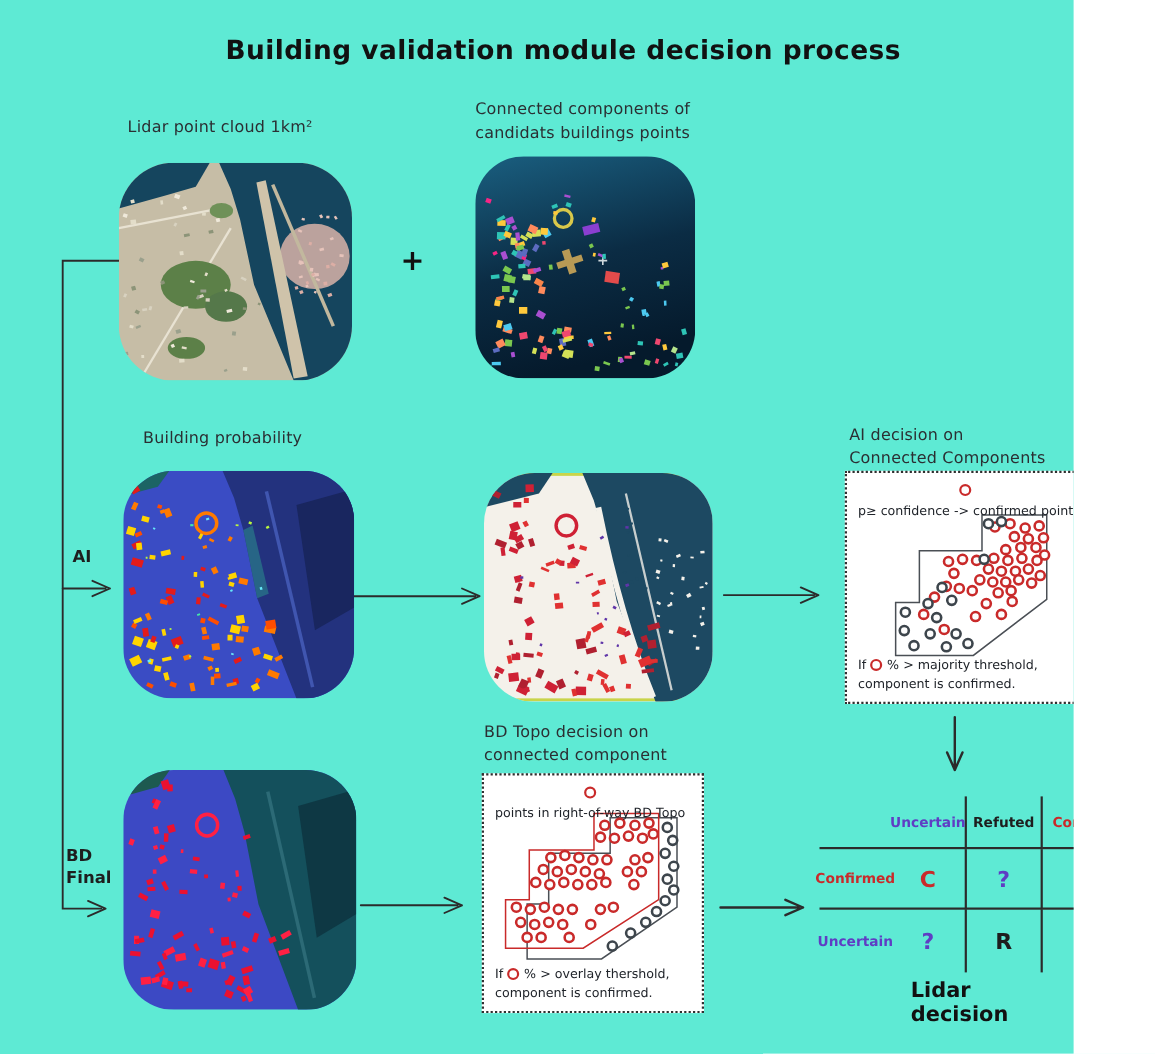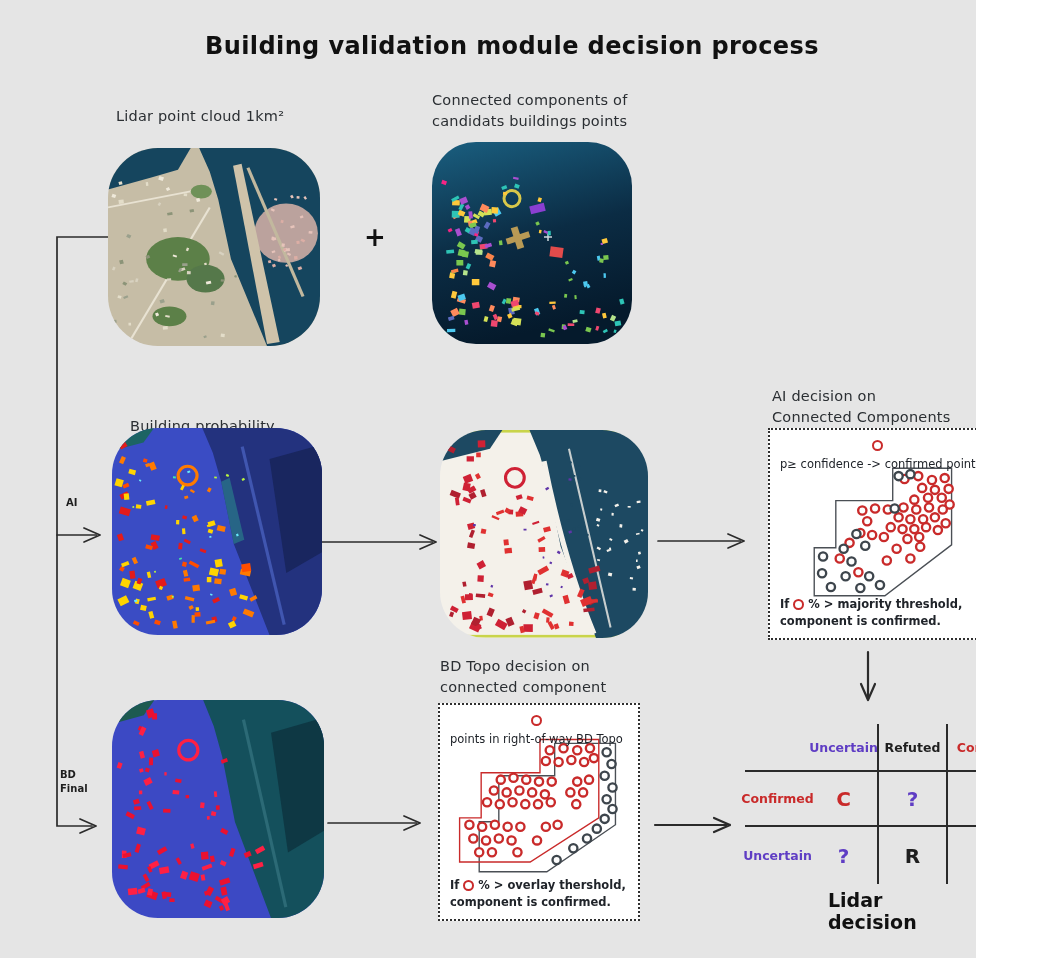--- a/index.html
+++ b/index.html
@@ -1,31 +1,31 @@
 <!DOCTYPE html>
 <html><head>
 <meta charset="utf-8">
 <style>
   html,body{margin:0;padding:0;background:#ffffff;}
-  #canvas{position:relative;width:976px;height:958px;background:#e5e5e5;overflow:hidden;
+  #canvas{position:relative;width:976px;height:958px;background:#5eead4;overflow:hidden;
           font-family:"DejaVu Sans",sans-serif;color:#1e1e1e;}
   .abs{position:absolute;}
   .lbl{font-size:14.5px;font-weight:500;letter-spacing:.2px;white-space:pre-line;line-height:1.45;color:#2b2f33;}
   .title{font-size:24px;font-weight:600;letter-spacing:.4px;color:#111;}
   .plus{font-size:26px;font-weight:700;color:#111;}
-  .branch{font-size:10px;font-weight:600;white-space:pre-line;line-height:1.35;color:#1e1e1e;}
+  .branch{font-size:15px;font-weight:600;white-space:pre-line;line-height:1.35;color:#1e1e1e;}
   .pic{position:absolute;overflow:hidden;}
   .pic svg{display:block;width:100%;height:100%;}
   .dotted-box{position:absolute;border:2px dotted #2f2f2f;background:#fff;box-sizing:border-box;}
   .dotted-box svg.diagram{position:absolute;left:0;top:0;width:100%;height:100%;}
   .legend-row{position:absolute;left:10px;top:10px;display:flex;align-items:center;gap:6px;
               font-size:11.5px;font-weight:500;color:#20242a;white-space:nowrap;flex-direction:column;}
   .ring{display:inline-block;width:7px;height:7px;border-radius:50%;border:2.5px solid #c92a2a;background:#fff;flex:0 0 auto;}
   .caption{position:absolute;left:10px;font-size:11.5px;font-weight:500;color:#20242a;line-height:1.5;}
-  .caption .cap-line{display:flex;align-items:center;gap:4px;white-space:nowrap;font-weight:bold;}
+  .caption .cap-line{display:flex;align-items:center;gap:4px;white-space:nowrap;}
   .ftable{position:absolute;left:745px;top:724px;display:grid;
           grid-template-columns:65px 69px 69px 90px;grid-template-rows:48px 55px 57px;}
   .ftable>div{display:flex;align-items:center;justify-content:center;box-sizing:border-box;}
   .bv{border-right:2px solid #2b2b2b;}
   .bh{border-bottom:2px solid #2b2b2b;}
   .th{font-size:12.5px;font-weight:600;}
   .cell{font-size:20px;font-weight:700;}
   .final-cap{font-size:19px;font-weight:600;color:#111;}
   svg.overlay{position:absolute;left:0;top:0;width:1050px;height:958px;pointer-events:none;}
 </style>
@@ -278,21 +278,21 @@
           <rect x="152.06963079236448" y="141.81285377964377" width="2.017274104990065" height="2.1003338380716743" fill="#4cc9f0" transform="rotate(-1.5 152.06963079236448 141.81285377964377)"></rect>
           <rect x="167.88958491478115" y="115.058499712497" width="4.050018375739455" height="3.9880428007803856" fill="#7ac74f" transform="rotate(10.3 167.88958491478115 115.058499712497)"></rect>
         </g>
     </svg>
   </div>
 
   <div class="abs branch" style="left:66px;top:496px;">AI</div>
   <div class="abs branch" style="left:60px;top:768px;">BD
 Final</div>
 
-  <div class="abs lbl" style="left:130px;top:416px;">Building probability</div>
+  <div class="abs lbl" style="left:130px;top:389px;">Building probability</div>
 
   <div class="pic" style="left:112px;top:428px;width:210px;height:207px;border-radius:46px;">
     <svg viewBox="0 0 200 200" preserveAspectRatio="none">
       <rect width="200" height="200" fill="#3a4cc4"></rect>
       <polygon points="86,0 200,0 200,200 150,200 116,112 104,52 96,24" fill="#23327e"></polygon>
       <polygon points="150,30 200,16 200,120 166,140" fill="#19265f"></polygon>
       <polygon points="0,0 40,0 30,14 0,22" fill="#1c6464"></polygon>
       <polygon points="104,52 116,112 126,108 112,48" fill="#2a7a8a" opacity="0.7"></polygon>
       <line x1="124" y1="18" x2="164" y2="190" stroke="#4056b0" stroke-width="3"></line>
       <circle cx="72" cy="46" r="9" fill="none" stroke="#ff7a00" stroke-width="3"></circle>

